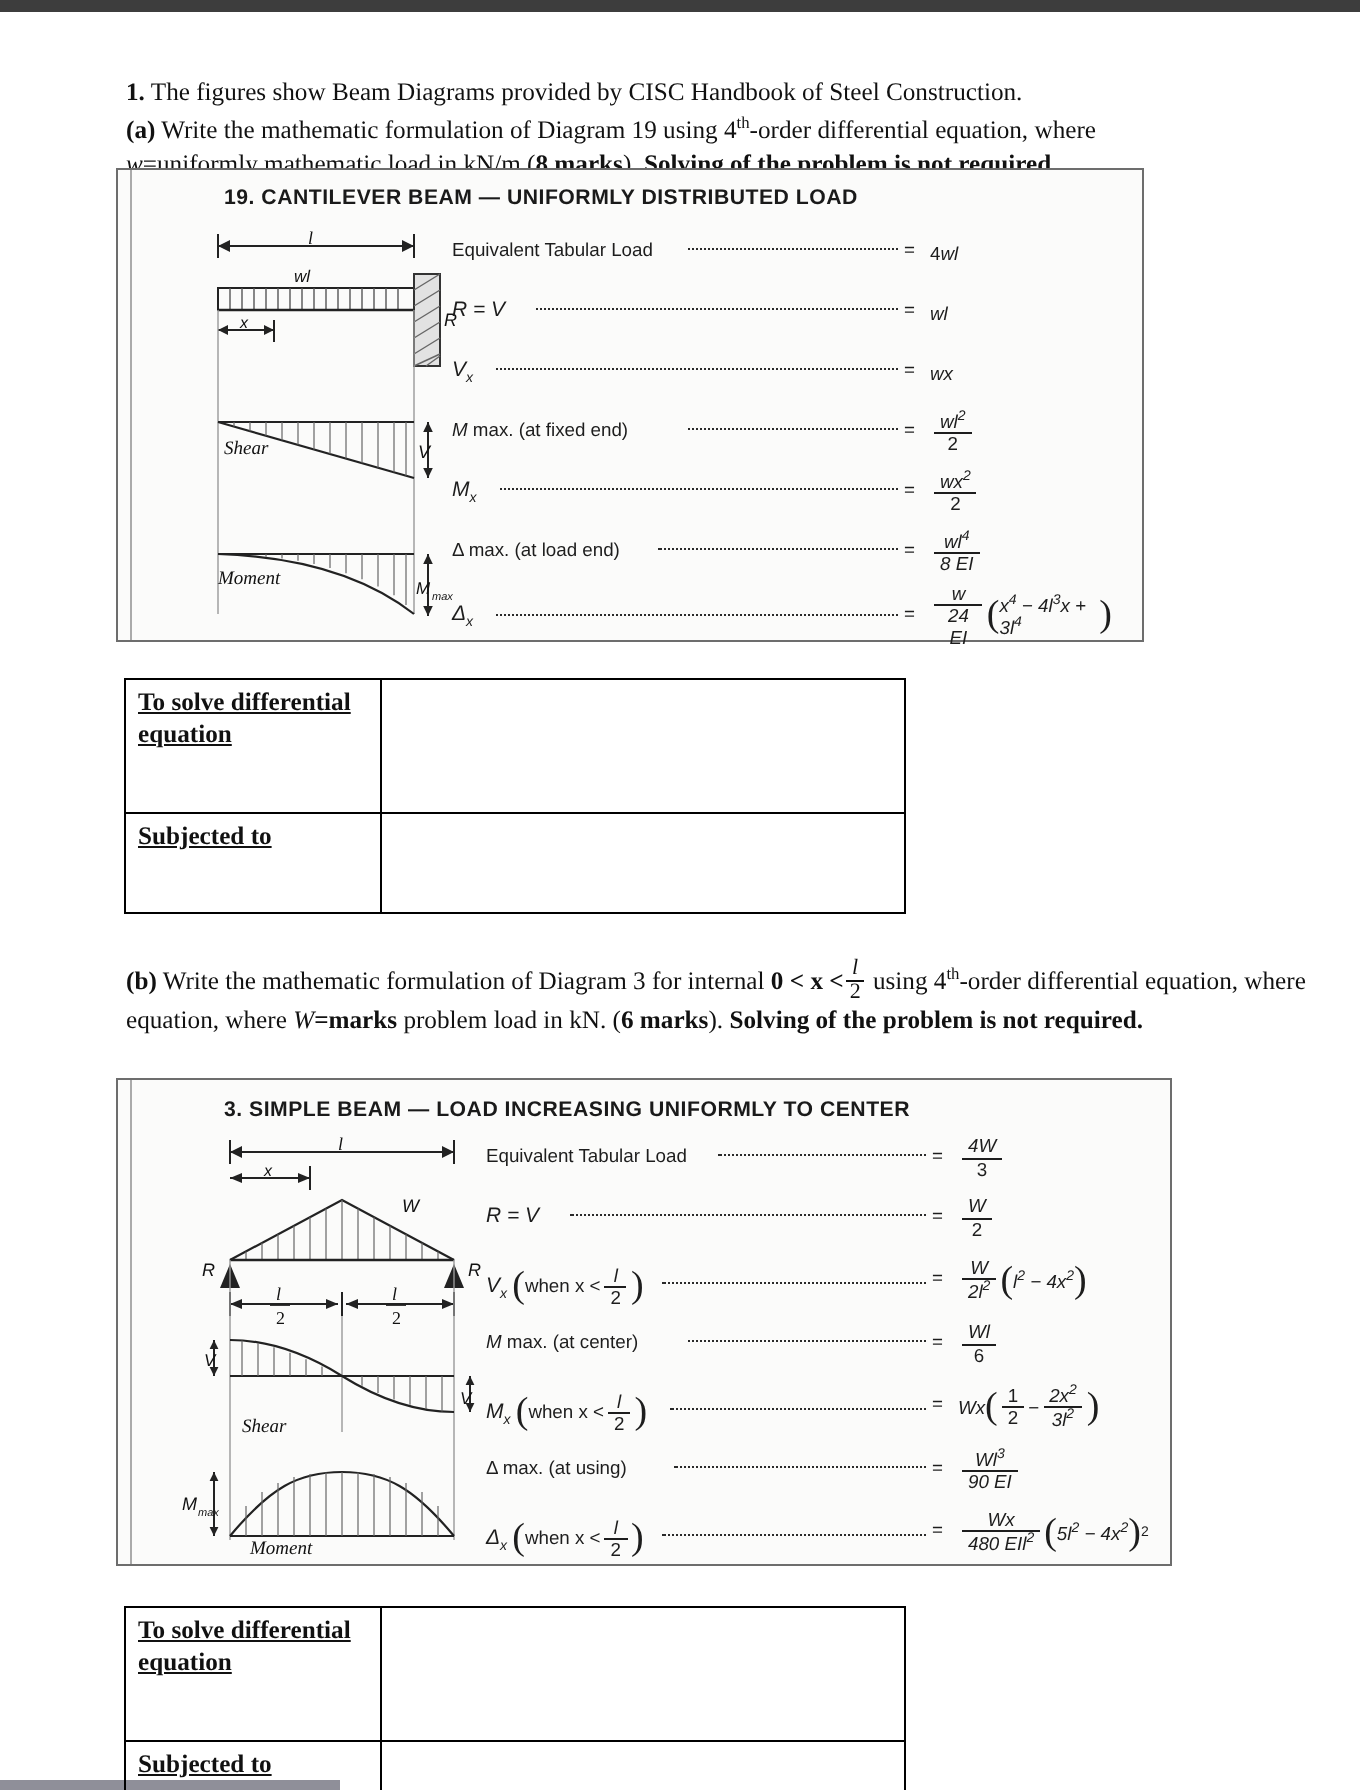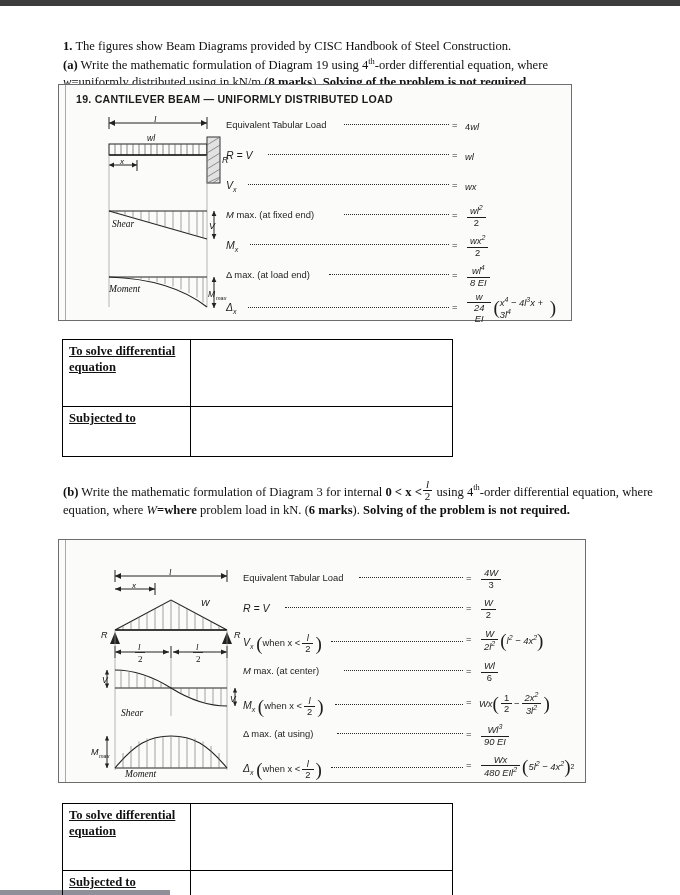--- a/index.html
+++ b/index.html
@@ -30,21 +30,21 @@
   .frac .num{display:block;border-bottom:1px solid #111;padding:0 2px;}
   .frac .den{display:block;padding:0 2px;}
 
   
   .panel{position:absolute;background:#fbfbfa;border:1px solid #6d6d6d;
          box-sizing:border-box;}
   .panel.p1{left:58px;top:78px;width:514px;height:237px;}
   .panel.p2{left:58px;top:533px;width:528px;height:244px;}
   .panel-edge{position:absolute;left:6px;top:0;width:1px;height:100%;background:#aaa;}
   .ptitle{position:absolute;font-family:"Liberation Sans",sans-serif;
-          font-weight:bold;font-size:10.6px;letter-spacing:.25px;color:#1a1a1a;}
+          font-weight:bold;font-size:10.6px;letter-spacing:.25px;color:#1a1a1a;margin-left:36px;}
 
   .fig{position:absolute;}
   .fig svg{display:block;}
 
   
   .fcol{position:absolute;font-family:"Liberation Sans",sans-serif;font-size:9.4px;color:#1d1d1d;}
   .frow{position:relative;height:30px;}
   .flabel{position:absolute;left:0;top:8px;white-space:nowrap;}
   .fdots{position:absolute;top:12px;border-bottom:1.3px dotted #2a2a2a;height:1px;}
   .feq{position:absolute;top:8px;}
@@ -72,21 +72,21 @@
 <div class="top-strip"></div>
 <div class="bot-strip"></div>
 
 <div class="page">
 
   <div class="qtext q1">
     <b>1.</b>
     <span>The figures show Beam Diagrams provided by CISC Handbook of Steel Construction.</span><br>
     <b>(a)</b>
     <span>Write the mathematic formulation of Diagram 19 using 4</span><span class="sup">th</span><span>-order differential equation, where </span><br>
-    <span class="ital">w</span><span>=uniformly distributed using in kN/m (</span><b>8 marks</b><span>).  </span><b>Solving of the problem is not required.</b>
+    <span class="ital">w</span><span>=uniformly mathematic load in kN/m (</span><b>8 marks</b><span>).  </span><b>Solving of the problem is not required.</b>
   </div>
 
   <div class="panel p1">
     <div class="panel-edge"></div>
     <div class="ptitle" style="left:17px;top:8px;">19. CANTILEVER BEAM — UNIFORMLY DISTRIBUTED LOAD</div>
 
     <div class="fig" style="left:22px;top:26px;">
       <svg width="160" height="205" viewBox="0 0 160 205">
 
         <line x1="28" y1="12" x2="126" y2="12" stroke="#222" stroke-width="1"></line>
@@ -272,25 +272,26 @@
     <tr>
       <td class="lab" style="height:45px;">Subjected to</td>
       <td class="val"></td>
     </tr>
   </tbody>
     </table>
 
   <div class="qtext qb">
     <b>(b)</b>
     <span>Write the mathematic formulation of Diagram 3 for internal </span><b>0 &lt; x &lt;</b><span class="frac"><span class="num ital">l</span><span class="den">2</span></span><span> using 4</span><span class="sup">th</span><span>-order differential equation, where </span><br>
-    <span>equation, where </span><span class="ital">W</span><b>=where</b><span> problem load in kN. (</span><b>6 marks</b><span>). </span><b>Solving of the problem is not required.</b>
+    <span>equation, where </span><span class="ital">W</span><b>=marks</b><span> problem load in kN. (</span><b>6 marks</b><span>). </span><b>Solving of the problem is not required.</b>
   </div>
 
   <div class="panel p2">
     <div class="panel-edge"></div>
+    <div class="ptitle" style="left:17px;top:9px;">3. SIMPLE BEAM — LOAD INCREASING UNIFORMLY TO CENTER</div>
 
     <div class="fig" style="left:24px;top:26px;">
       <svg width="175" height="212" viewBox="0 0 175 212">
 
         <line x1="32" y1="10" x2="144" y2="10" stroke="#222" stroke-width="1"></line>
         <polygon points="32,10 38,7 38,13" fill="#222"></polygon>
         <polygon points="144,10 138,7 138,13" fill="#222"></polygon>
         <line x1="32" y1="4" x2="32" y2="16" stroke="#222" stroke-width="1"></line>
         <line x1="144" y1="4" x2="144" y2="16" stroke="#222" stroke-width="1"></line>
         <text x="86" y="9" font-family="Liberation Serif, serif" font-size="9" font-style="italic" fill="#111">l</text>

